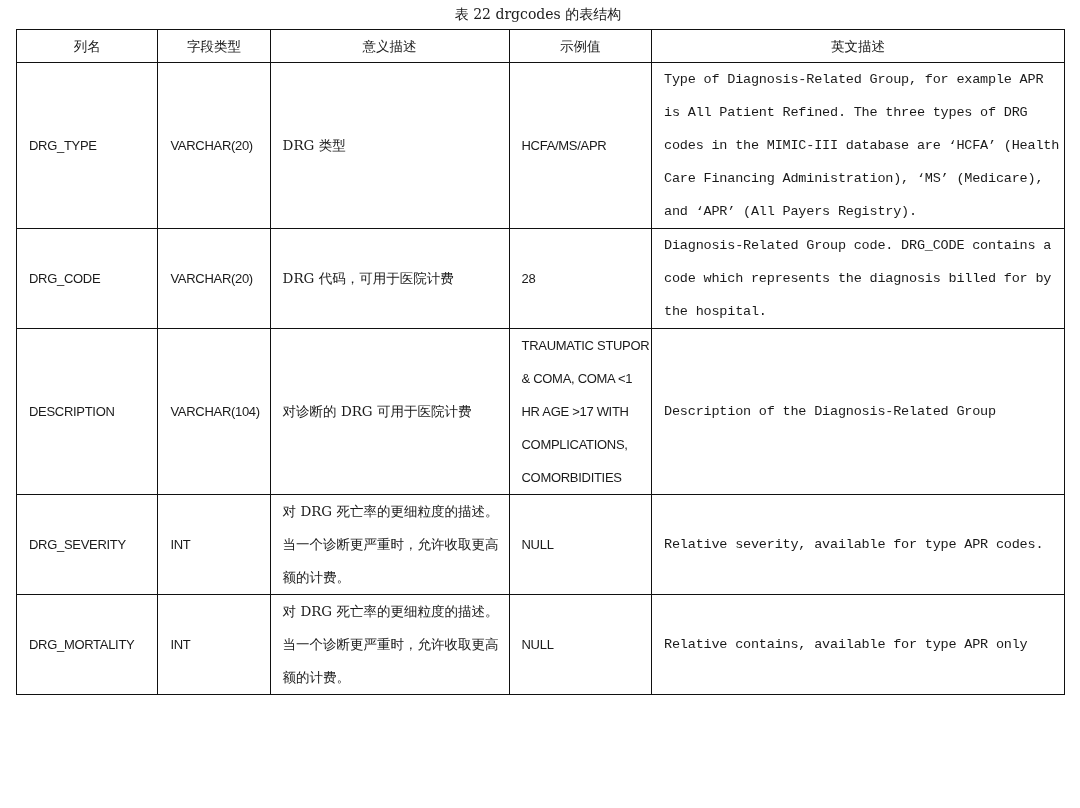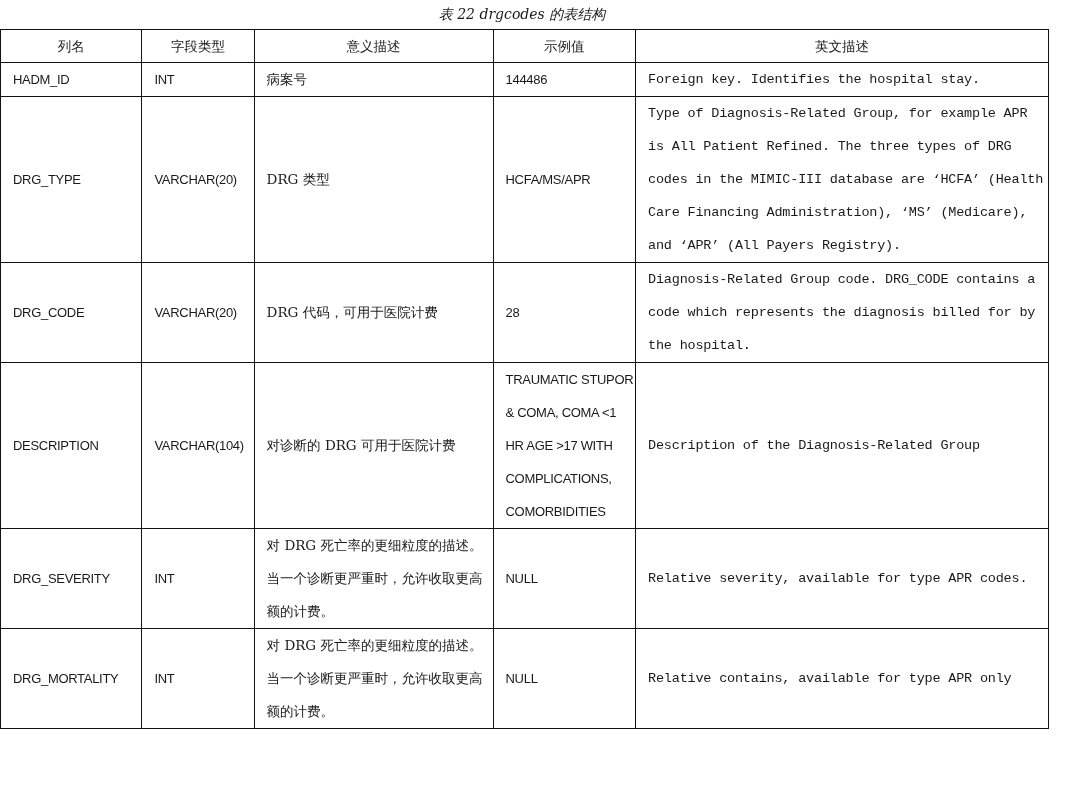--- a/index.html
+++ b/index.html
@@ -2,25 +2,25 @@
 <html><head>
   <meta charset="utf-8">
   <style>
     html, body { margin: 0; padding: 0; background: #ffffff; }
     body {
       width: 1080px; height: 808px; overflow: hidden; position: relative;
       font-family: "DejaVu Serif", "Liberation Serif", serif;
       color: #1a1a1a;
     }
     .caption {
-      position: absolute; top: 4px; left: 0; width: 1044px;
-      text-align: center; font-size: 14px; line-height: 20px; font-style: italic;
+      position: absolute; top: 4px; left: 16px; width: 1044px;
+      text-align: center; font-size: 14px; line-height: 20px;
     }
     table {
-      position: absolute; left: 0; top: 29px;
+      position: absolute; left: 16px; top: 29px;
       width: 1049px;
       border-collapse: collapse;
       table-layout: fixed;
       font-size: 13.5px;
     }
     td, th {
       border: 1.5px solid #111;
       padding: 0 0 0 12px;
       vertical-align: middle;
       text-align: left;
@@ -54,27 +54,20 @@
   <thead>
     <tr>
       <th>列名</th>
       <th>字段类型</th>
       <th>意义描述</th>
       <th>示例值</th>
       <th>英文描述</th>
     </tr>
   </thead>
   <tbody>
-    <tr class="single">
-      <td class="narrow">HADM_ID</td>
-      <td class="narrow">INT</td>
-      <td>病案号</td>
-      <td class="narrow">144486</td>
-      <td class="mono">Foreign key.  Identifies the hospital stay.</td>
-    </tr>
     <tr>
       <td class="narrow">DRG_TYPE</td>
       <td class="narrow">VARCHAR(20)</td>
       <td>DRG 类型</td>
       <td class="narrow">HCFA/MS/APR</td>
       <td class="mono">Type of Diagnosis-Related Group, for example APR is All Patient Refined.  The three types of DRG codes in the MIMIC-III database are  ‘HCFA’ (Health Care Financing Administration),  ‘MS’ (Medicare), and  ‘APR’  (All Payers Registry).</td>
     </tr>
     <tr>
       <td class="narrow">DRG_CODE</td>
       <td class="narrow">VARCHAR(20)</td>

